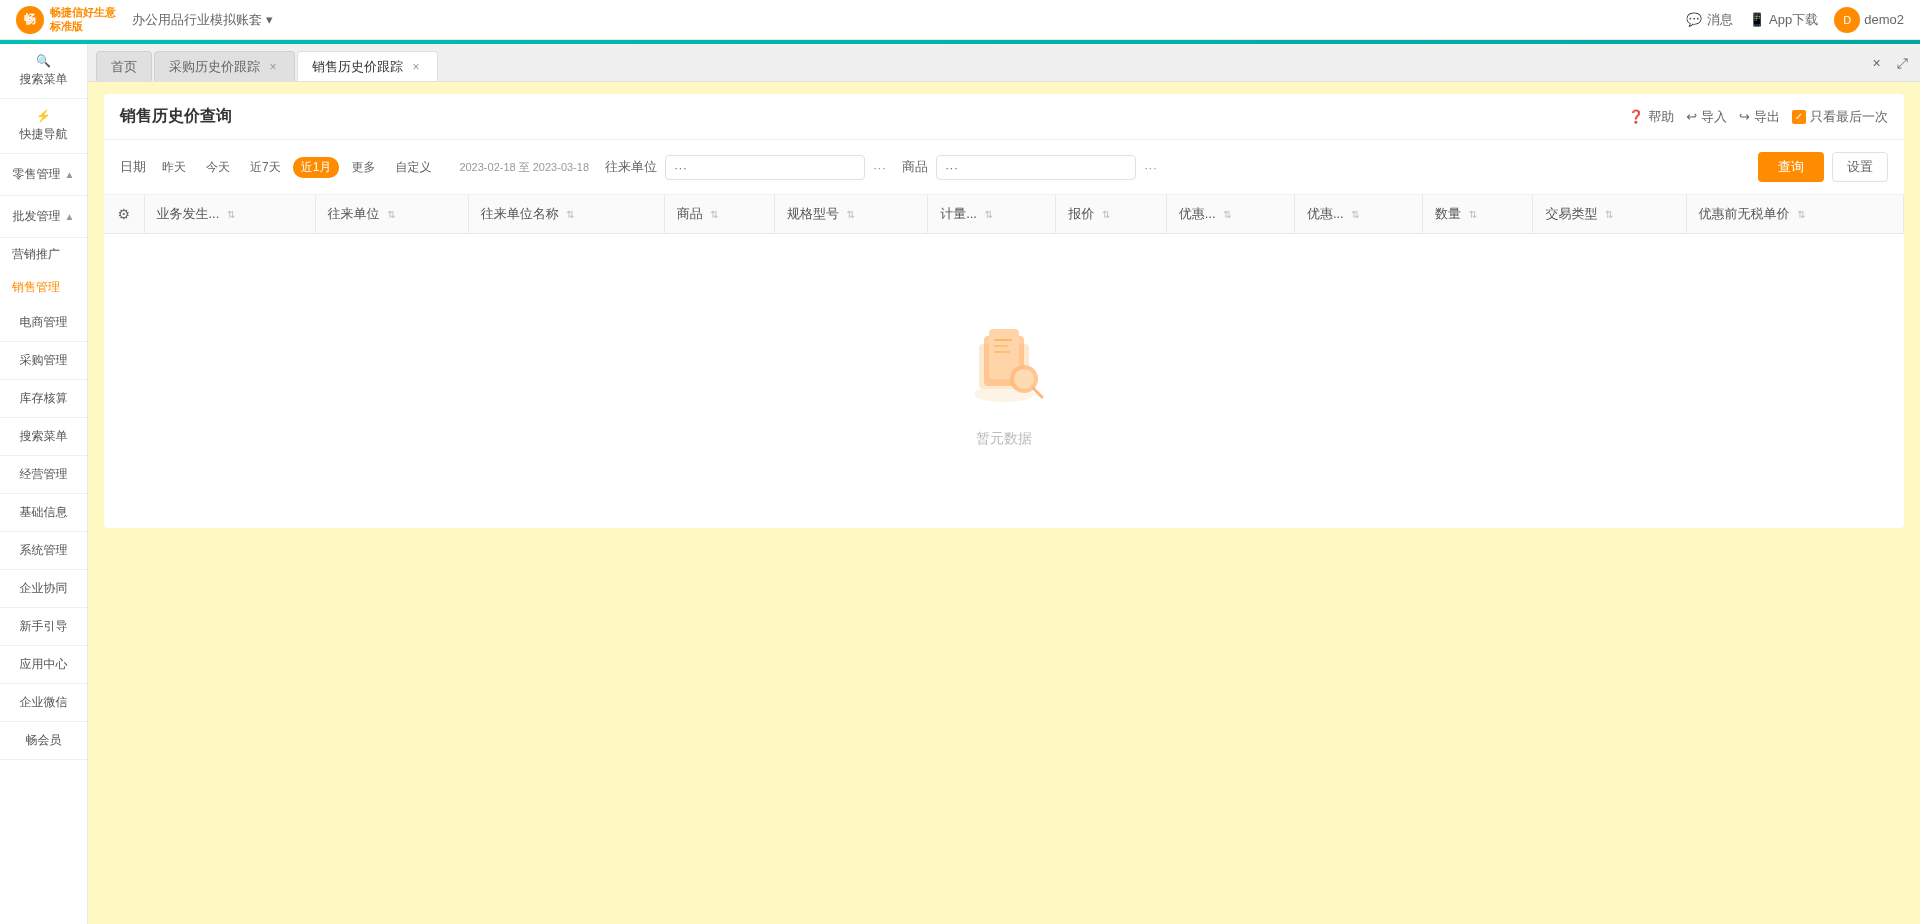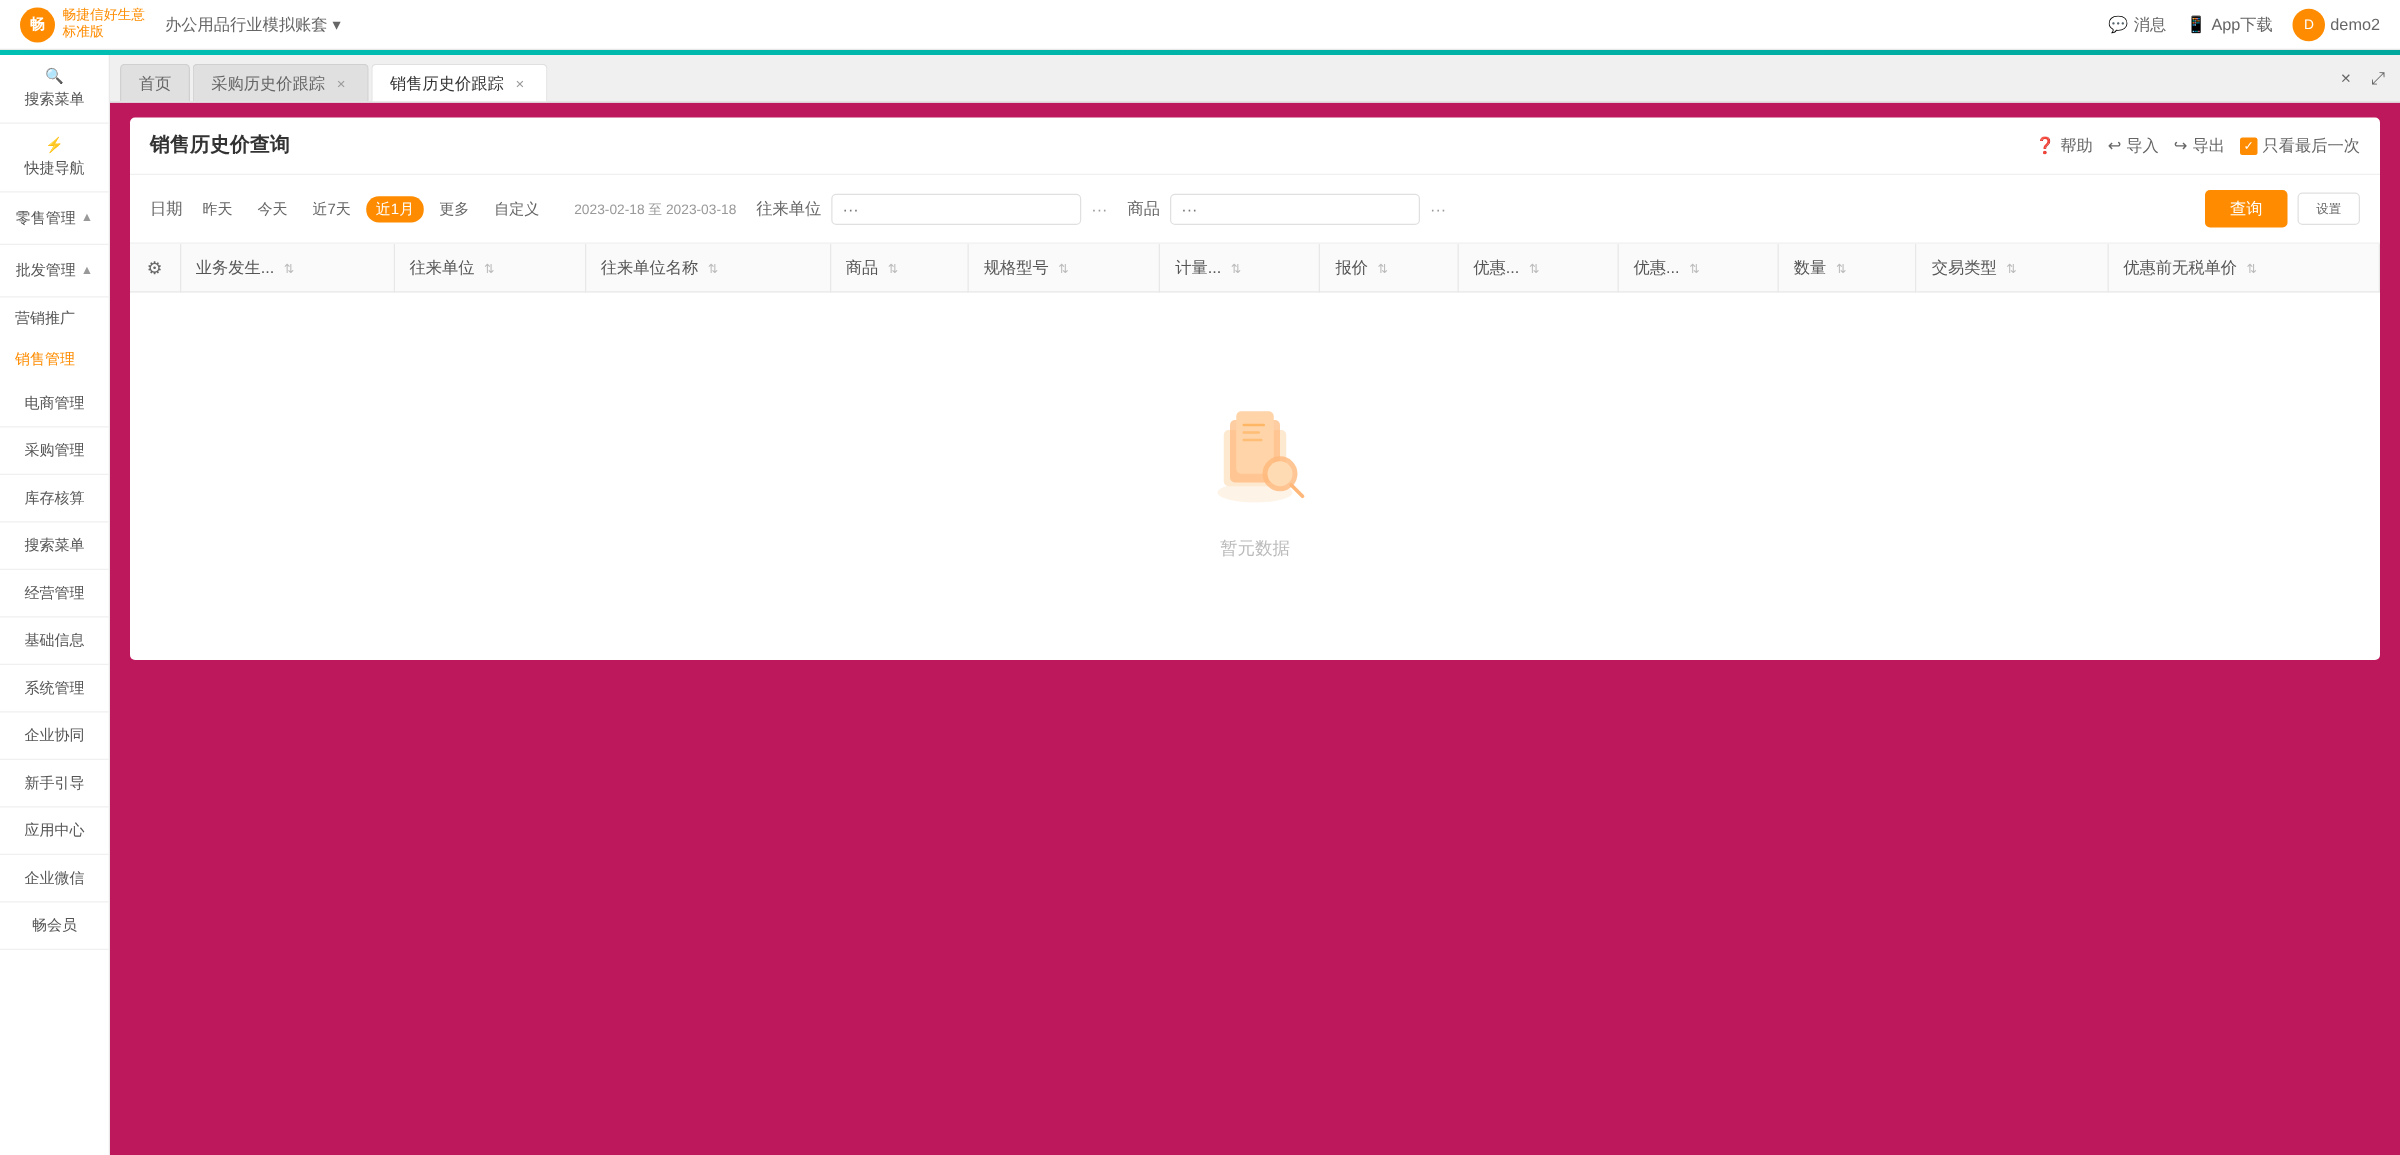--- a/index.html
+++ b/index.html
@@ -35,21 +35,21 @@
       align-items: center;
       justify-content: center;
       color: white;
       font-size: 12px;
       font-weight: bold;
     }
     .logo-text {
       font-size: 11px;
       color: #ff8c00;
       line-height: 1.2;
-      font-weight: normal;
+      font-weight: bold;
     }
     .app-selector {
       display: flex;
       align-items: center;
       gap: 4px;
       color: #666;
       font-size: 13px;
       cursor: pointer;
       padding: 4px 8px;
       border-radius: 4px;
@@ -187,21 +187,21 @@
       display: flex;
       flex-direction: column;
       overflow: hidden;
     }
 
     
     .page-content {
       flex: 1;
       padding: 12px 16px;
       overflow: auto;
-      background: #be185d;
+      background: #fef9c3;
     }
 
     
     .page-panel {
       background: #fff;
       border-radius: 4px;
       overflow: hidden;
     }
 
     
@@ -323,21 +323,21 @@
       font-size: 13px;
       margin-left: 40px;
     }
     .btn-settings {
       background: #fff;
       color: #666;
       border: 1px solid #e0e0e0;
       padding: 5px 14px;
       border-radius: 4px;
       cursor: pointer;
-      font-size: 10px;
+      font-size: 13px;
     }
 
     
     .table-container {
       overflow-x: auto;
     }
     .data-table {
       width: 100%;
       border-collapse: collapse;
       font-size: 13px;

